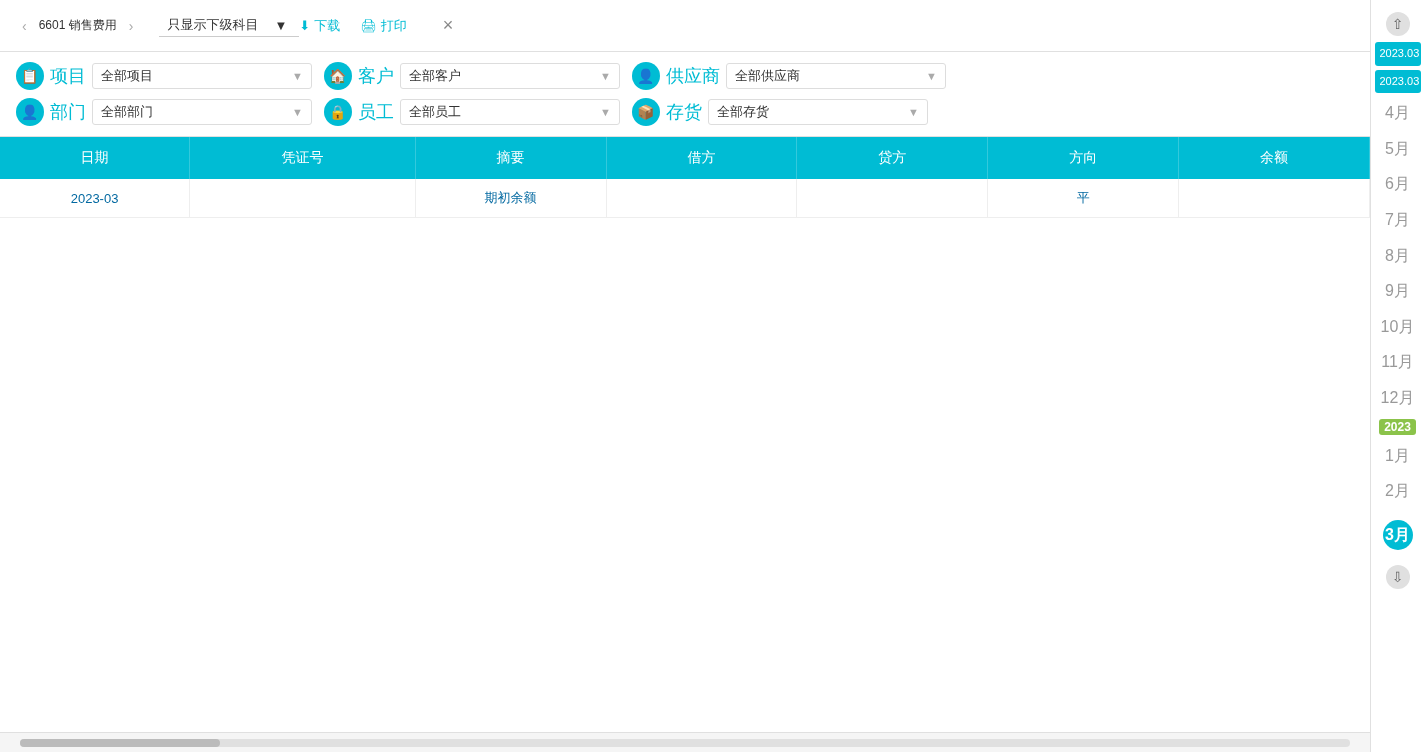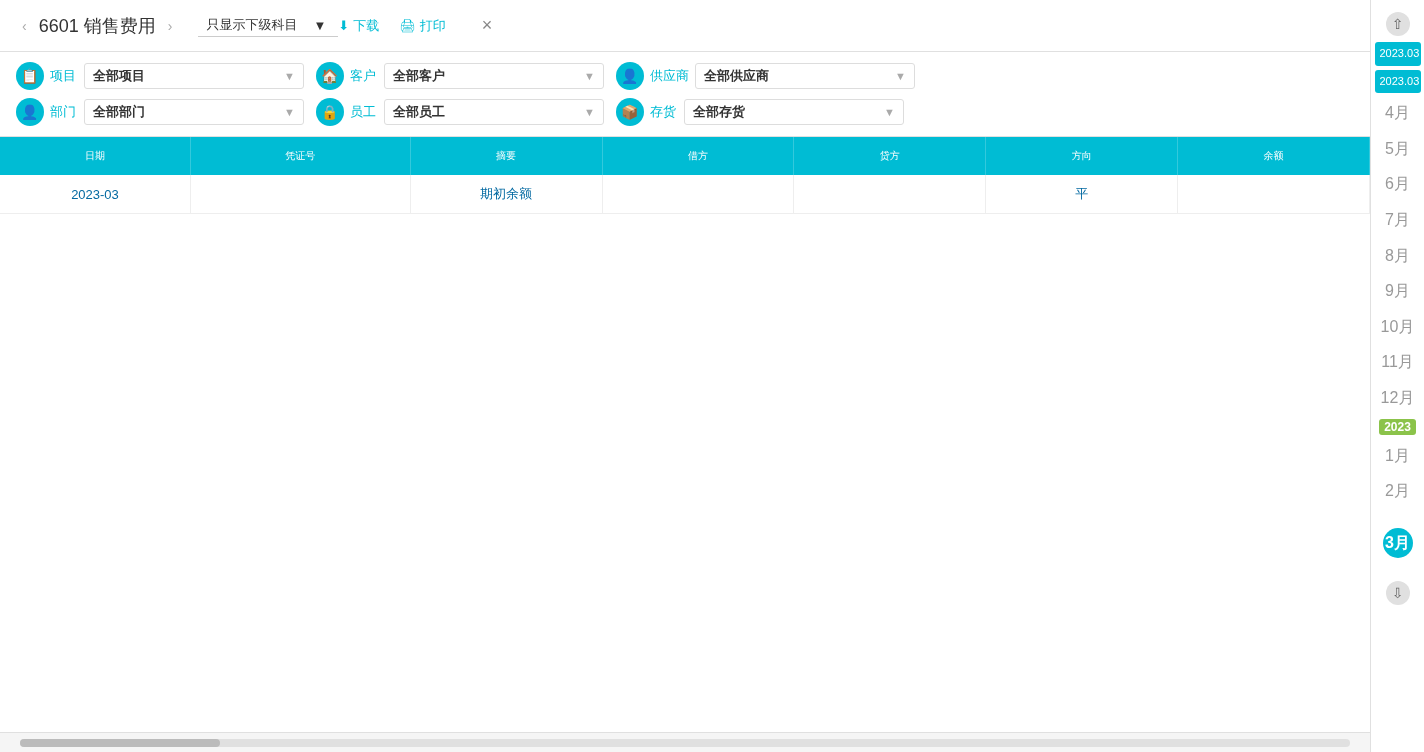--- a/index.html
+++ b/index.html
@@ -26,21 +26,21 @@
       background: #fff;
       height: 52px;
     }
     .nav-arrow {
       color: #aaa;
       font-size: 14px;
       cursor: pointer;
       padding: 2px 6px;
     }
     .account-code {
-      font-size: 18px;
+      font-size: 12px;
       color: #333;
       margin: 0 6px;
       font-weight: 500;
     }
     .show-sub-dropdown {
       display: flex;
       align-items: center;
       border-bottom: 1px solid #ccc;
       padding: 2px 8px;
       cursor: pointer;
@@ -102,57 +102,56 @@
       background: #00bcd4;
       display: flex;
       align-items: center;
       justify-content: center;
       color: #fff;
       font-size: 14px;
       flex-shrink: 0;
     }
     .filter-label {
       color: #00bcd4;
-      font-size: 13px;
+      font-size: 18px;
       min-width: 28px;
     }
     .filter-select {
       display: flex;
       align-items: center;
       border: 1px solid #ddd;
       border-radius: 3px;
       padding: 3px 8px;
       width: 220px;
       cursor: pointer;
       background: #fff;
       font-size: 13px;
       color: #333;
       justify-content: space-between;
-      font-weight: bold;
     }
     .filter-select .arrow { color: #aaa; font-size: 11px; }
     
     .table-container {
       flex: 1;
       overflow: auto;
       position: relative;
     }
     .data-table {
       width: 100%;
       border-collapse: collapse;
     }
     .data-table thead tr {
       background: #00bcd4;
       color: #fff;
     }
     .data-table thead th {
       padding: 12px 24px;
       text-align: center;
       font-weight: normal;
-      font-size: 10px;
+      font-size: 14px;
       border-right: 1px solid rgba(255,255,255,0.2);
     }
     .data-table tbody tr {
       border-bottom: 1px solid #eee;
     }
     .data-table tbody td {
       padding: 10px 8px;
       text-align: center;
       font-size: 13px;
       color: #0369a1;
@@ -186,21 +185,21 @@
     }
     .sidebar-month.active-teal {
       background: #00bcd4;
       color: #fff;
       border-radius: 50%;
       width: 30px;
       height: 30px;
       display: flex;
       align-items: center;
       justify-content: center;
-      margin: 19px auto;
+      margin: 11px auto;
       font-weight: bold;
     }
     .sidebar-month.selected-blue {
       background: #00bcd4;
       color: #fff;
       border-radius: 3px;
       font-size: 12px;
     }
     .sidebar-year-badge {
       background: #8bc34a;

